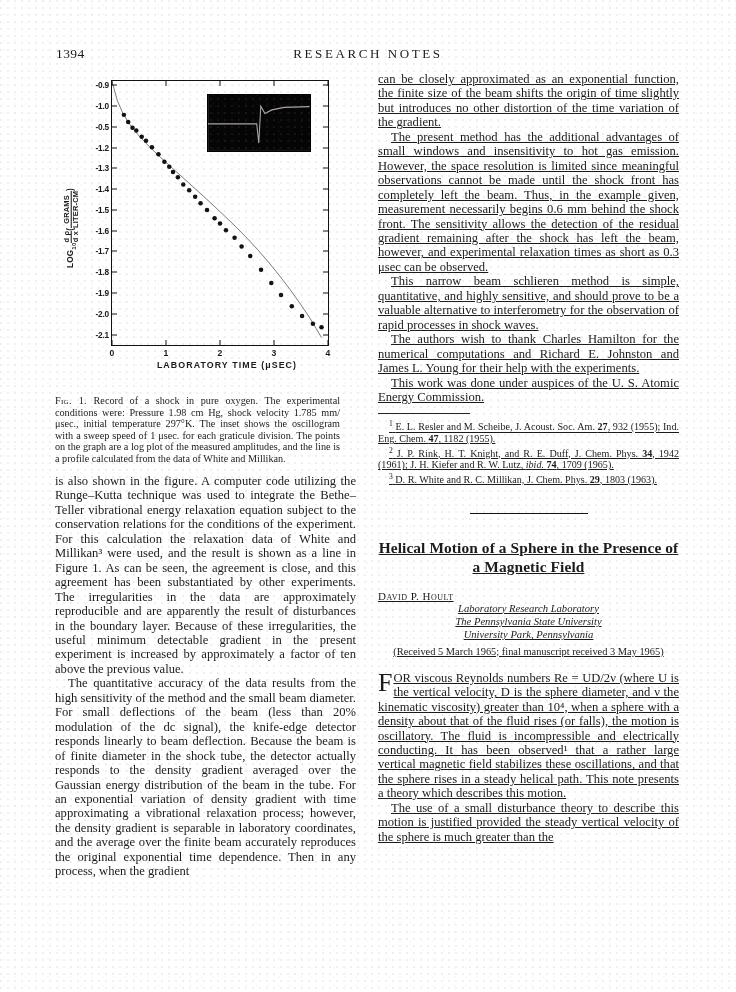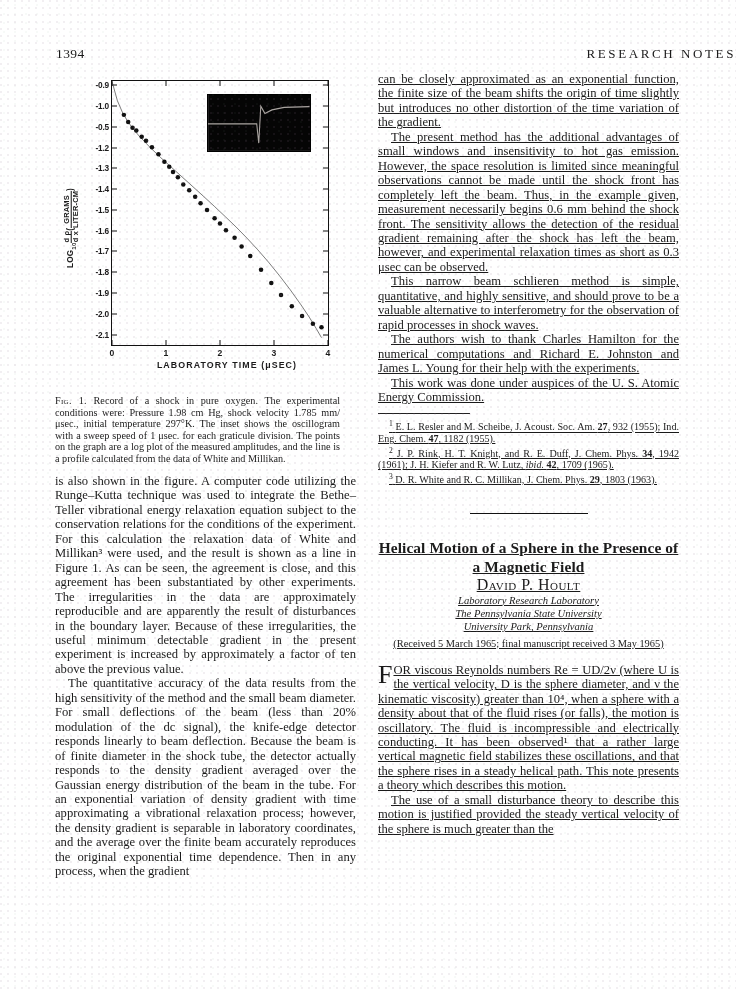--- a/index.html
+++ b/index.html
@@ -42,21 +42,21 @@
     left: 56px;
     top: 0;
     font-size: 13.5px;
     letter-spacing: .4px;
   }
   #running-head {
     position: absolute;
     left: 0;
     top: 0;
     width: 736px;
-    text-align: right;
+    text-align: center;
     font-size: 13px;
     letter-spacing: 2.6px;
   }
 
   
   .column {
     position: absolute;
     top: 72px;
     width: 301px;
   }
@@ -229,23 +229,23 @@
   #article2-title {
     margin: 0;
     text-align: center;
     font-family: "Liberation Serif", serif;
     font-size: 15.4px;
     font-weight: bold;
     line-height: 19px;
     letter-spacing: .1px;
   }
   #article2-author {
-    margin: 0 0 0 0;
-    text-align: center;
-    font-size: 16px;
+    margin: 14px 0 0 0;
+    text-align: left;
+    font-size: 11px;
     font-variant: small-caps;
     letter-spacing: .5px;
   }
   .affil {
     margin: 1px 0 0 0;
     text-align: center;
     font-size: 10.6px;
     font-style: italic;
     line-height: 12.4px;
   }
@@ -407,21 +407,21 @@
 
   <p class="body">can be closely approximated as an exponential function, the finite size of the beam shifts the origin of time slightly but introduces no other distortion of the time variation of the gradient.</p>
   <p class="body indent">The present method has the additional advantages of small windows and insensitivity to hot gas emission. However, the space resolution is limited since meaningful observations cannot be made until the shock front has completely left the beam. Thus, in the example given, measurement necessarily begins 0.6 mm behind the shock front. The sensitivity allows the detection of the residual gradient remaining after the shock has left the beam, however, and experimental relaxation times as short as 0.3 μsec can be observed.</p>
   <p class="body indent">This narrow beam schlieren method is simple, quantitative, and highly sensitive, and should prove to be a valuable alternative to interferometry for the observation of rapid processes in shock waves.</p>
   <p class="body indent">The authors wish to thank Charles Hamilton for the numerical computations and Richard E. Johnston and James L. Young for their help with the experiments.</p>
   <p class="body indent">This work was done under auspices of the U. S. Atomic Energy Commission.</p>
 
   <div id="footnote-rule"></div>
   <div id="footnotes">
       <p class="footnote"><sup>1</sup> <span>E. L. Resler and M. Scheibe, J. Acoust. Soc. Am. </span><span class="ref-bold">27</span><span>, 932 (1955); Ind. Eng. Chem. </span><span class="ref-bold">47</span><span>, 1182 (1955).</span></p>
-      <p class="footnote"><sup>2</sup> <span>J. P. Rink, H. T. Knight, and R. E. Duff, J. Chem. Phys. </span><span class="ref-bold">34</span><span>, 1942 (1961); J. H. Kiefer and R. W. Lutz, </span><span class="ital">ibid.</span><span> </span><span class="ref-bold">42</span><span>, 1709 (1965).</span></p>
+      <p class="footnote"><sup>2</sup> <span>J. P. Rink, H. T. Knight, and R. E. Duff, J. Chem. Phys. </span><span class="ref-bold">34</span><span>, 1942 (1961); J. H. Kiefer and R. W. Lutz, </span><span class="ital">ibid.</span><span> </span><span class="ref-bold">74</span><span>, 1709 (1965).</span></p>
       <p class="footnote"><sup>3</sup> <span>D. R. White and R. C. Millikan, J. Chem. Phys. </span><span class="ref-bold">29</span><span>, 1803 (1963).</span></p>
     </div>
 
   <div id="article2-rule"></div>
 
   <h1 id="article2-title">Helical Motion of a Sphere in the Presence of a Magnetic Field</h1>
   <div id="article2-author">David P. Hoult</div>
   <div id="article2-affils">
       <div class="affil">Laboratory Research Laboratory</div>
       <div class="affil">The Pennsylvania State University</div>

